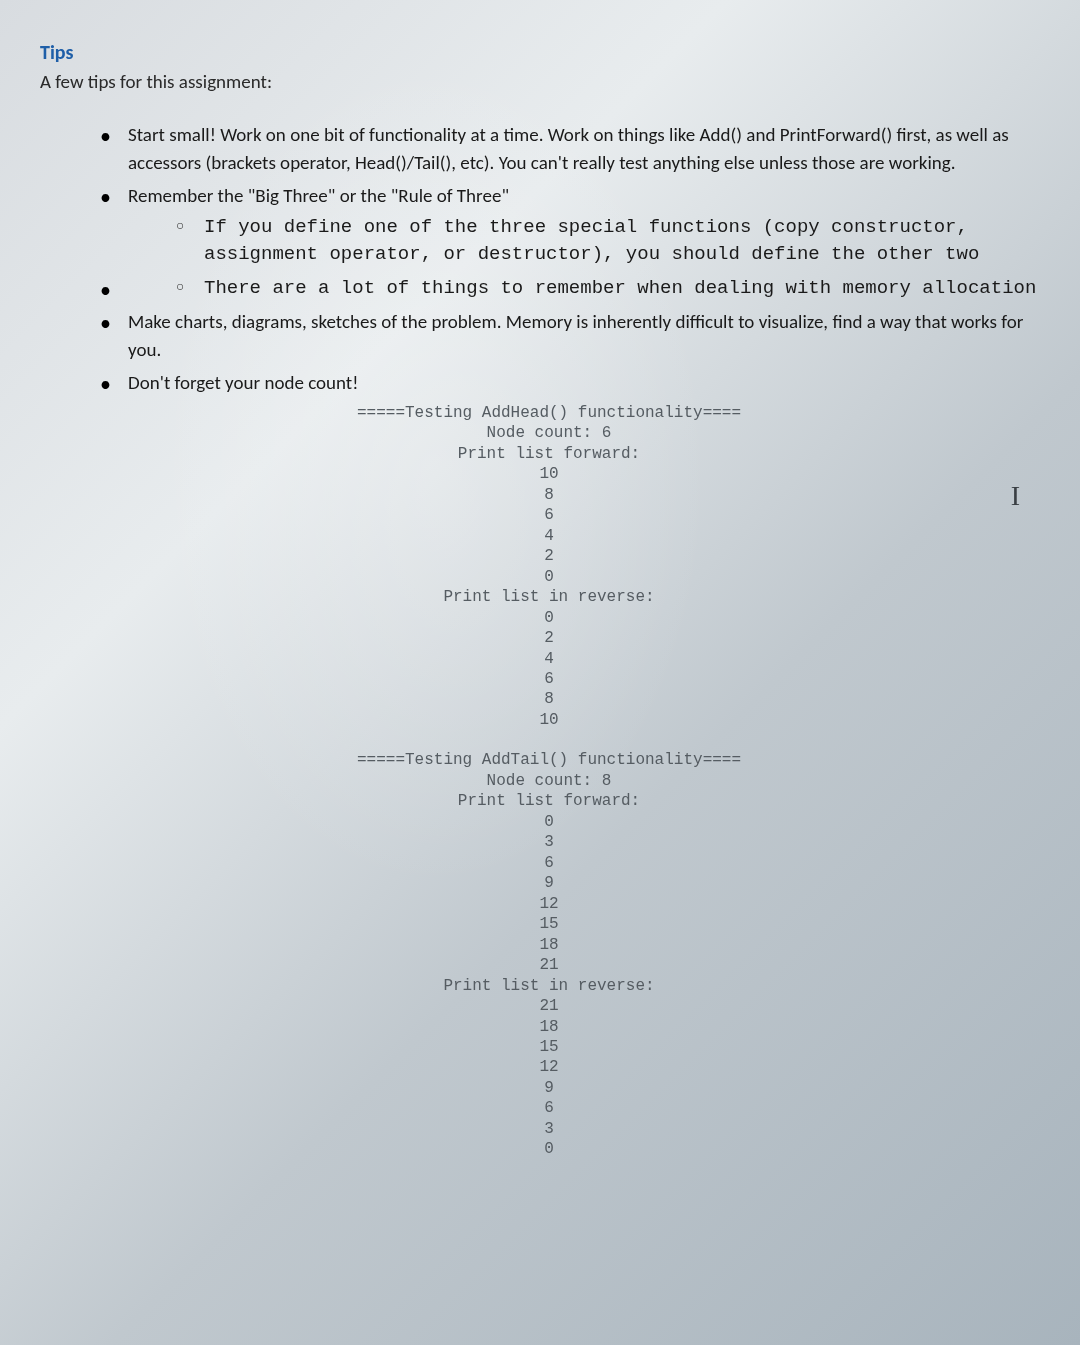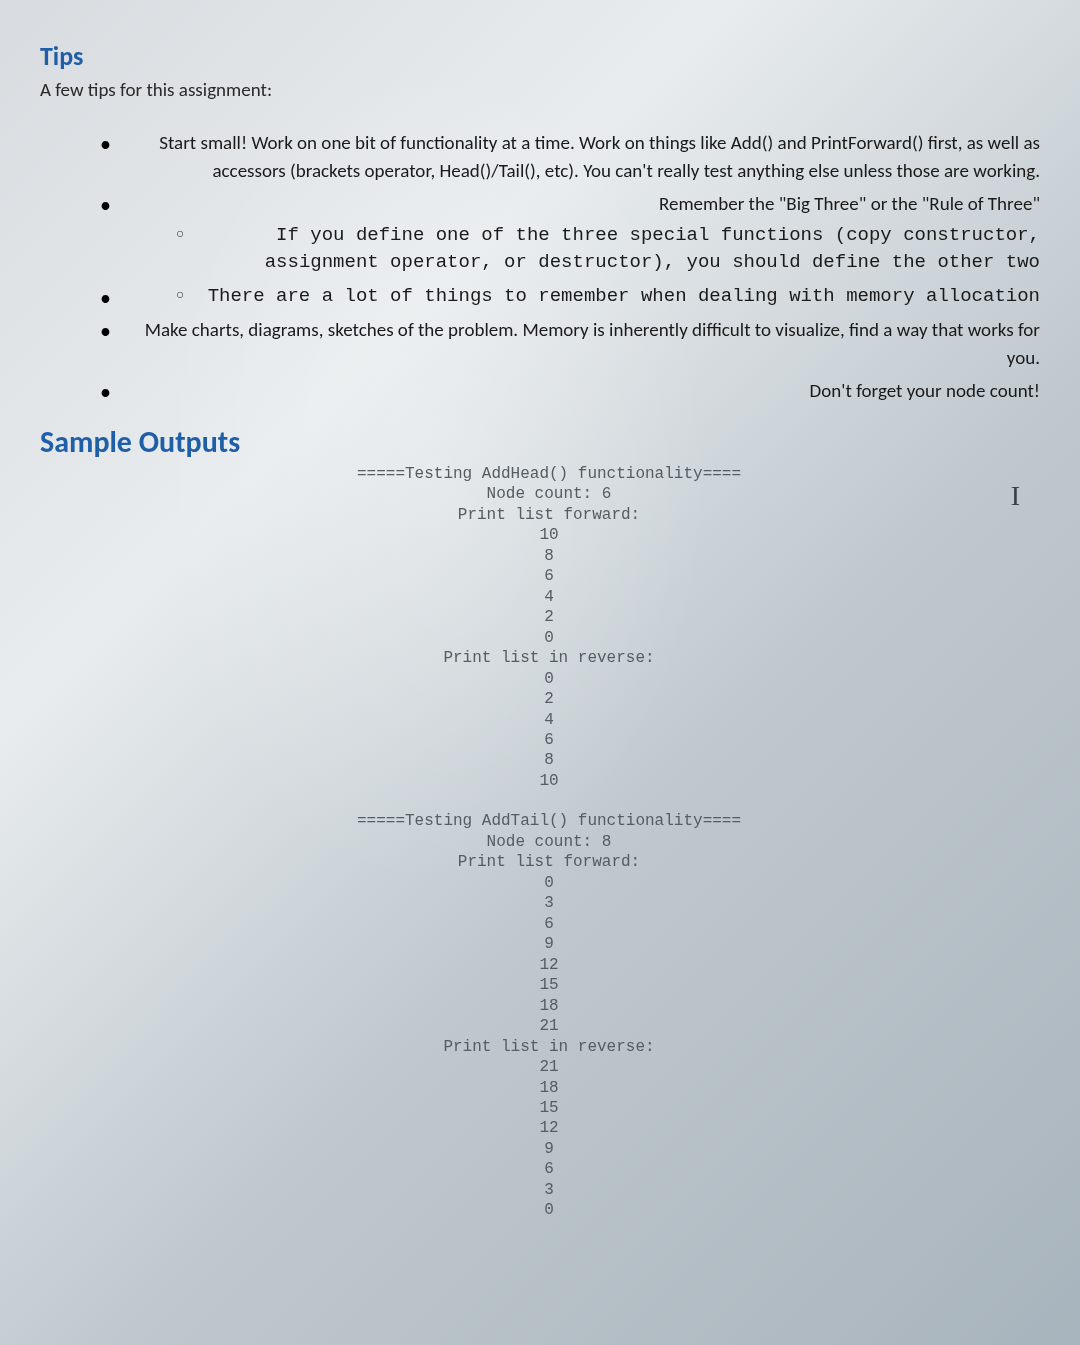--- a/index.html
+++ b/index.html
@@ -16,21 +16,21 @@
     body::before {
       content: "";
       position: absolute;
       inset: 0;
       background: radial-gradient(ellipse 400px 600px at 40% 35%, rgba(255,255,255,0.25), transparent 70%);
       pointer-events: none;
     }
     .content { position: relative; z-index: 1; }
     h2.tips {
       color: #1f5fa8;
-      font-size: 26px;
+      font-size: 20px;
       font-weight: 700;
       margin-bottom: 6px;
     }
     h2.sample {
       color: #1f5fa8;
       font-size: 30px;
       font-weight: 700;
       margin-top: 18px;
       margin-bottom: 4px;
     }
@@ -43,21 +43,20 @@
       list-style: none;
       padding-left: 60px;
       font-size: 19px;
       line-height: 1.45;
       color: #1a1a1a;
     }
     ul.outer > li {
       position: relative;
       margin-bottom: 6px;
       padding-left: 28px;
-      text-align: right;
     }
     ul.outer > li::before {
       content: "•";
       position: absolute;
       left: 0;
       top: 0;
       font-size: 22px;
       color: #000;
     }
     ul.inner {
@@ -119,21 +118,20 @@
     </li>
     <li>
       <ul class="inner">
         <li>There are a lot of things to remember when dealing with memory allocation</li>
       </ul>
     </li>
     <li>Make charts, diagrams, sketches of the problem. Memory is inherently difficult to visualize, find a way that works for you.</li>
     <li>Don't forget your node count!</li>
   </ul>
 
-  <h2 class="sample">Sample Outputs</h2>
 
   <pre class="output">=====Testing AddHead() functionality====
 Node count: 6
 Print list forward:
 10
 8
 6
 4
 2
 0

